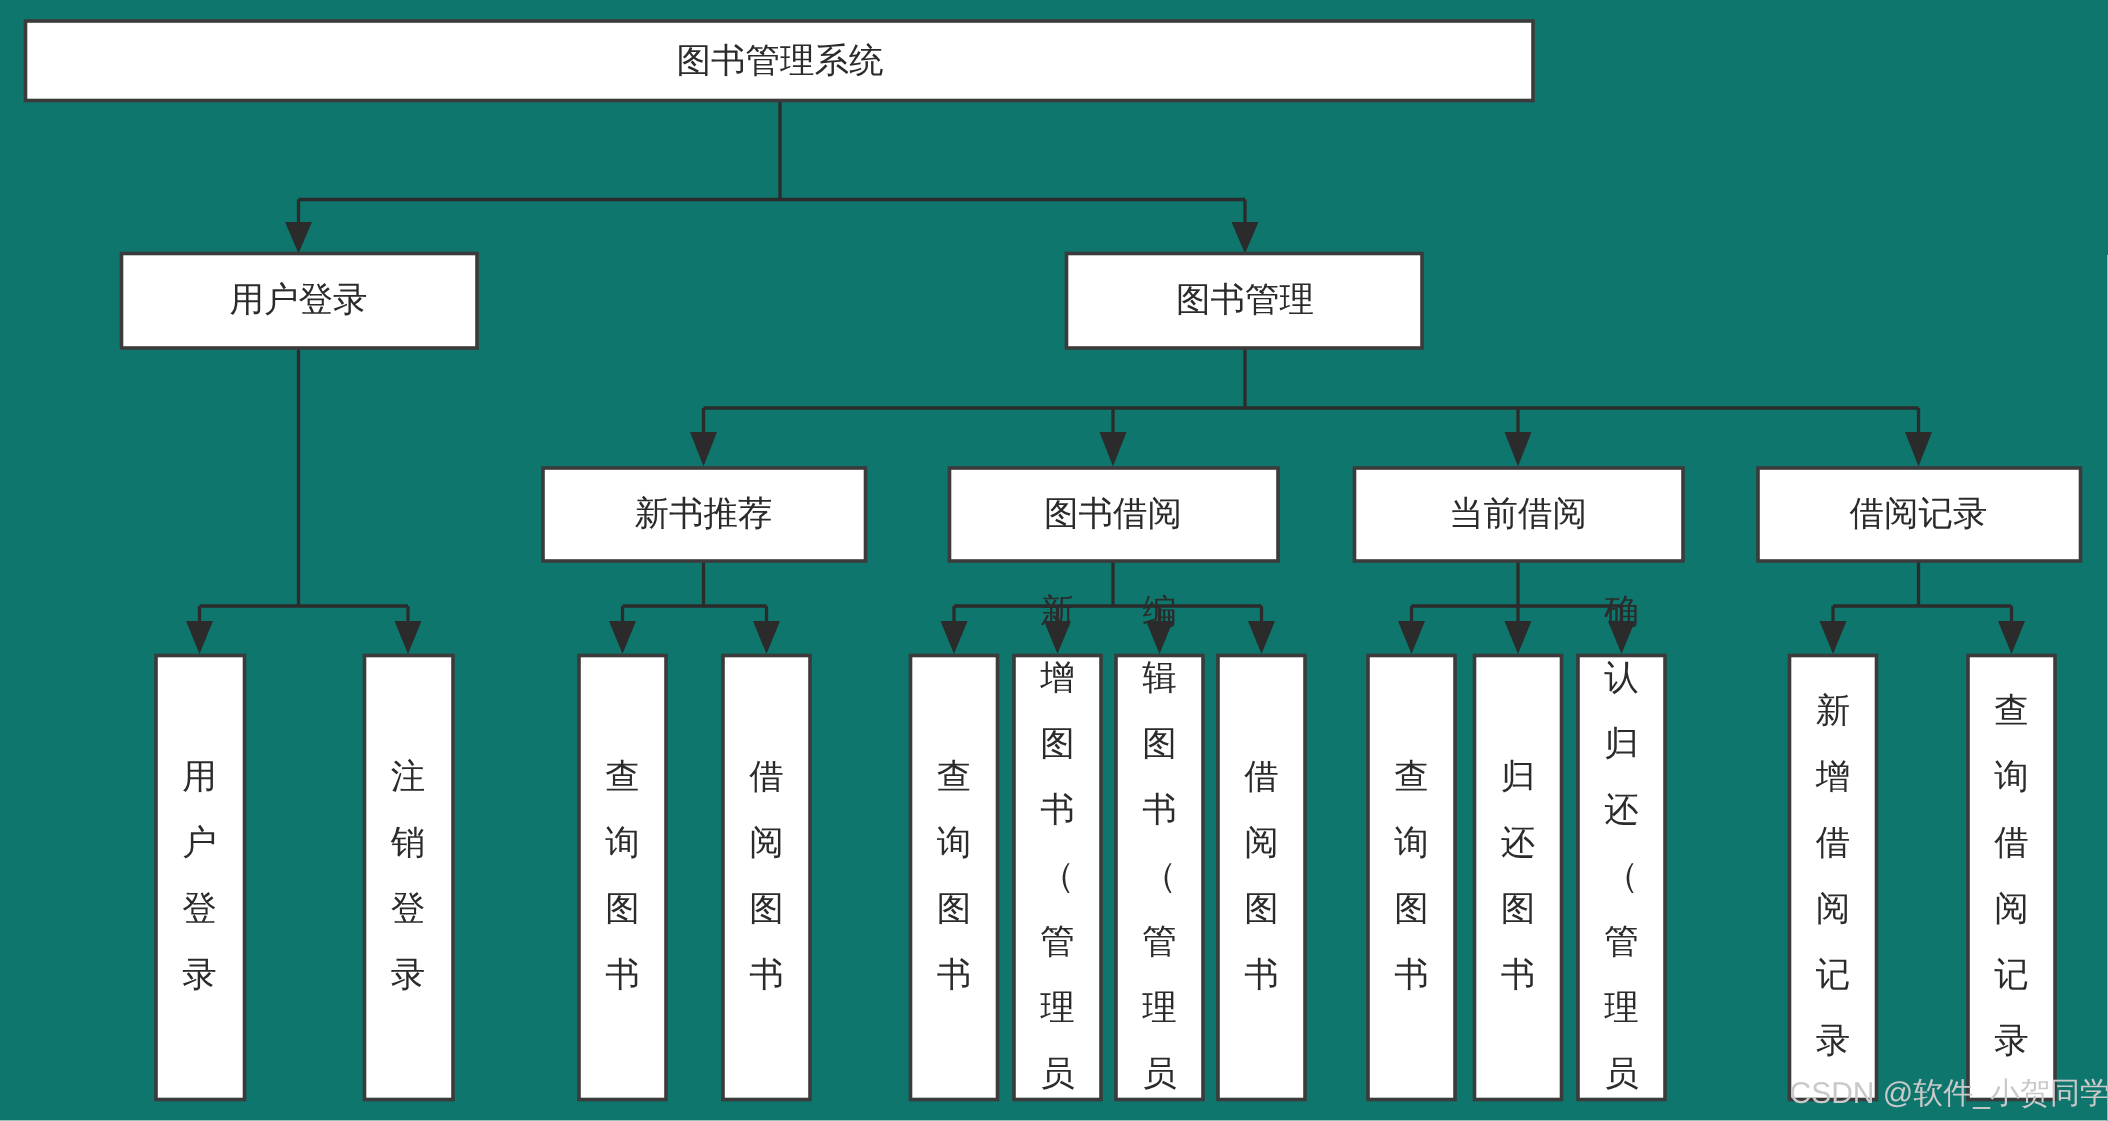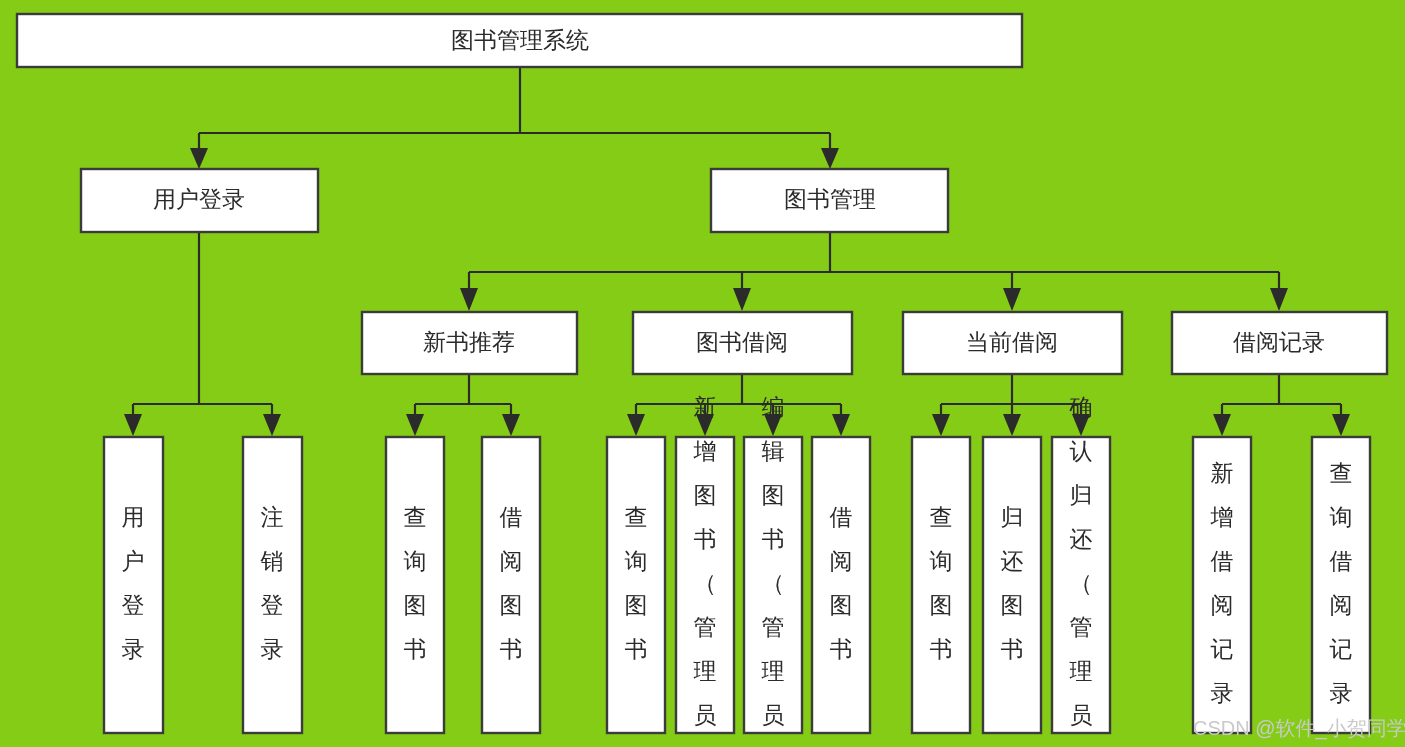--- a/index.html
+++ b/index.html
@@ -8,21 +8,21 @@
     padding: 0;
     background: #ffffff;
   }
   body {
     font-family: "Liberation Sans", "DejaVu Sans", sans-serif;
   }
   #diagram-root {
     position: relative;
     width: 1405px;
     height: 747px;
-    background: #84cc16;
+    background: #0f766e;
     overflow: hidden;
   }
   svg.diagram-canvas {
     position: absolute;
     left: 0;
     top: 0;
     width: 1405px;
     height: 747px;
   }
   .node-rect {

